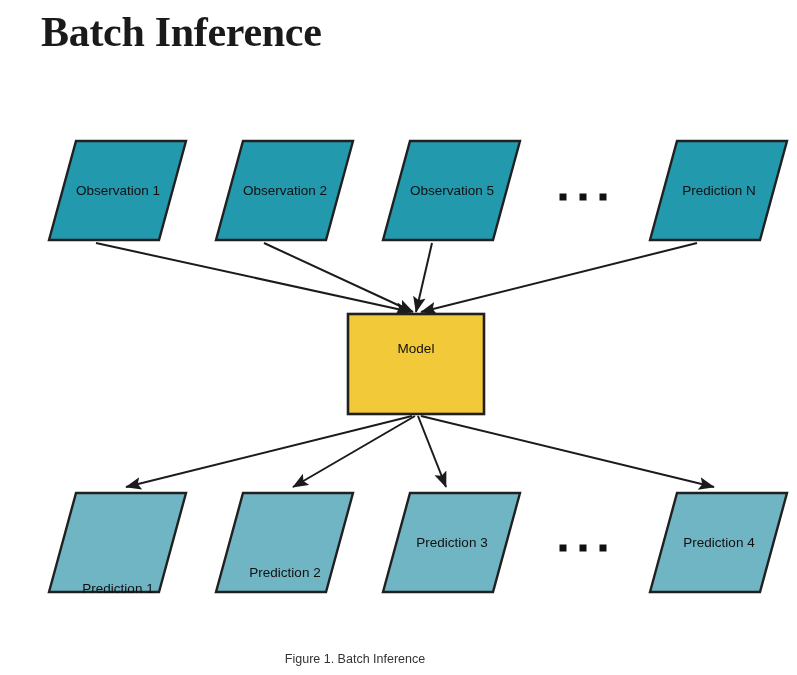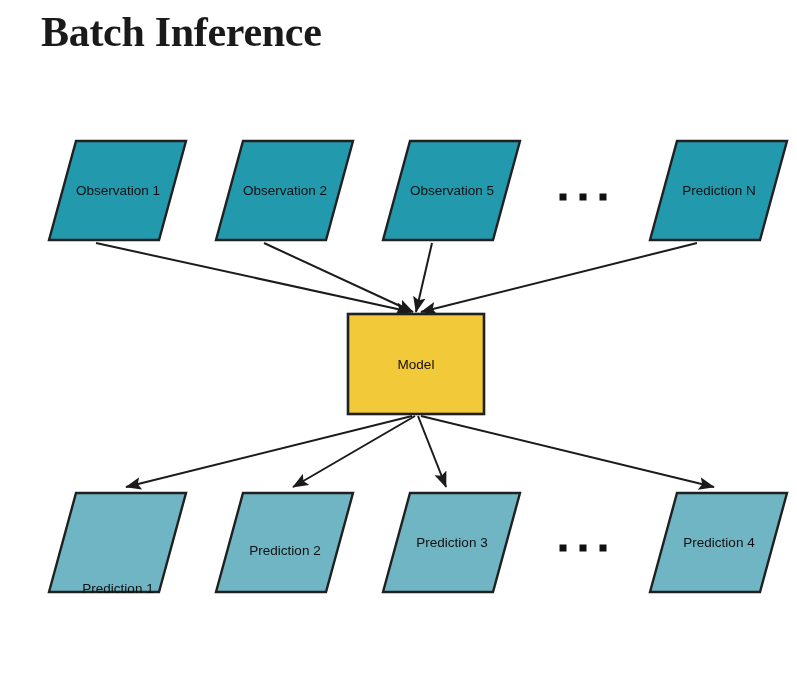--- a/index.html
+++ b/index.html
@@ -133,31 +133,32 @@
     <g>
       <polygon points="650,592 677,493 787,493 760,592" fill="#70b5c3" stroke="#202020" stroke-width="2.4"></polygon>
     </g>
   </svg>
 
   <div class="node-label" style="left:118px; top:190px;">Observation 1</div>
   <div class="node-label" style="left:285px; top:190px;">Observation 2</div>
   <div class="node-label" style="left:452px; top:190px;">Observation 5</div>
   <div class="node-label" style="left:719px; top:190px;">Prediction N</div>
 
-  <div class="node-label" style="left:416px; top:364px;">Model</div>
+  <div class="node-label" style="left:416px; top:348px;">Model</div>
 
   <div class="node-label" style="left:118px; top:542px;margin-top:46px;">Prediction 1</div>
-  <div class="node-label" style="left:285px; top:550px;">Prediction 2</div>
+  <div class="node-label" style="left:285px; top:572px;">Prediction 2</div>
   <div class="node-label" style="left:452px; top:542px;">Prediction 3</div>
   <div class="node-label" style="left:719px; top:542px;">Prediction 4</div>
 
   <div class="ellipsis" style="left:583px; top:197px;">
     <span></span>
       <span></span>
       <span></span>
   </div>
   <div class="ellipsis" style="left:583px; top:548px;">
     <span></span>
       <span></span>
       <span></span>
   </div>
 
+  <div id="figure-caption">Figure 1. Batch Inference</div>
 </div>
 
 </body></html>

